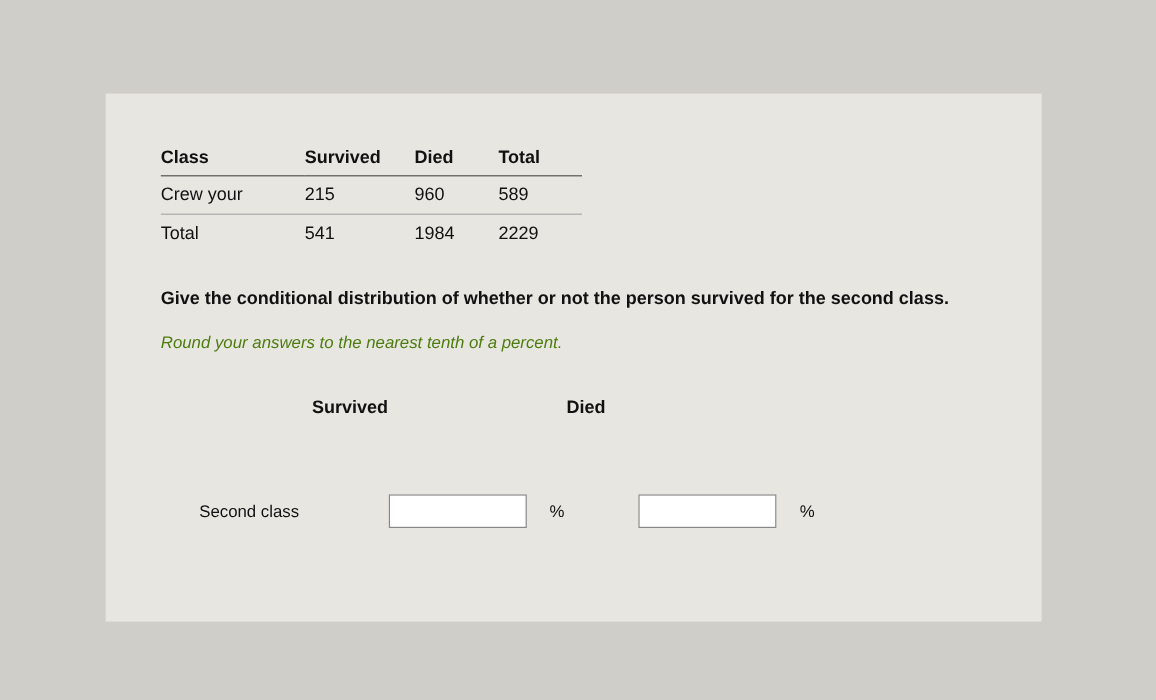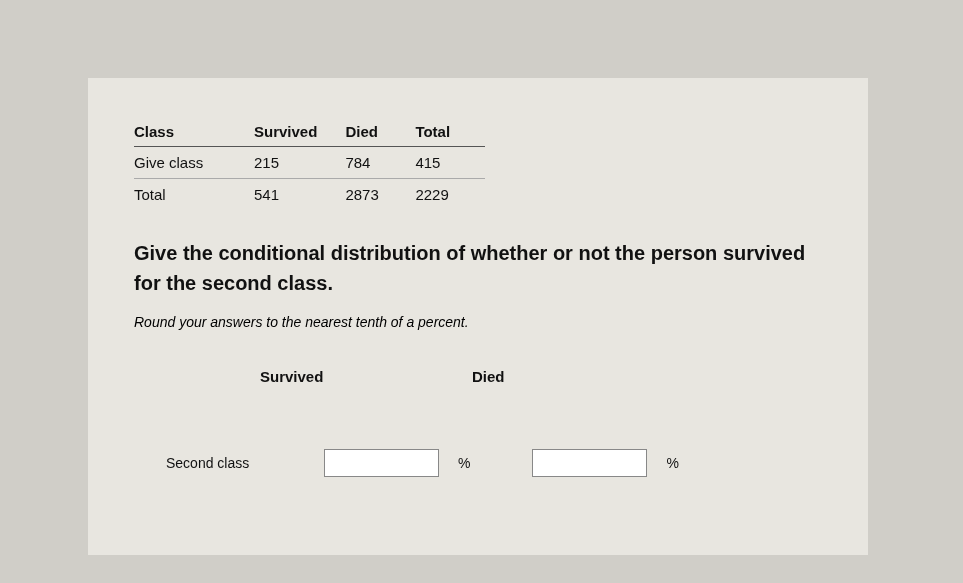--- a/index.html
+++ b/index.html
@@ -55,32 +55,32 @@
       padding-top: 7px;
       padding-bottom: 7px;
     }
 
     .data-table tbody tr:last-child td {
       border-bottom: none;
     }
 
     
     .question-text {
-      font-size: 20px;
+      font-size: 15px;
       font-weight: bold;
       margin-bottom: 6px;
       line-height: 1.5;
       max-width: 680px;
     }
 
     .sub-text {
       font-size: 14px;
       font-style: italic;
       margin-bottom: 22px;
-      color: #000000;
+      color: #4d7c0f;
     }
 
     
     .answer-section {
       margin-top: 10px;
     }
 
     .answer-headers {
       display: flex;
       margin-left: 110px;
@@ -140,29 +140,29 @@
     <thead>
       <tr>
         <th>Class</th>
         <th>Survived</th>
         <th>Died</th>
         <th>Total</th>
       </tr>
     </thead>
     <tbody>
       <tr>
-        <td>Give class</td>
+        <td>Crew your</td>
         <td>215</td>
-        <td>784</td>
-        <td>415</td>
+        <td>960</td>
+        <td>589</td>
       </tr>
       <tr>
         <td>Total</td>
         <td>541</td>
-        <td>2873</td>
+        <td>1984</td>
         <td>2229</td>
       </tr>
     </tbody>
   </table>
 
   <div class="question-text">Give the conditional distribution of whether or not the person survived for the second class.</div>
   <div class="sub-text">Round your answers to the nearest tenth of a percent.</div>
 
   <div class="answer-section">
     <div class="answer-headers">

